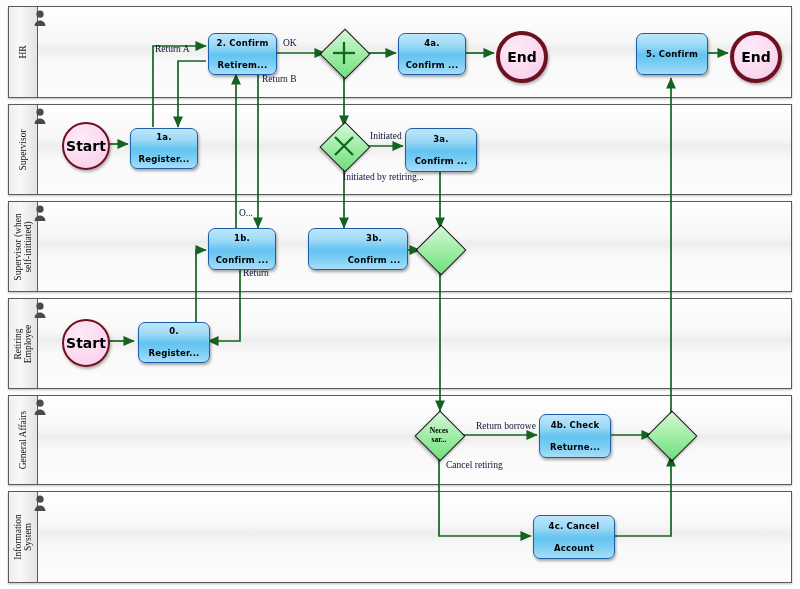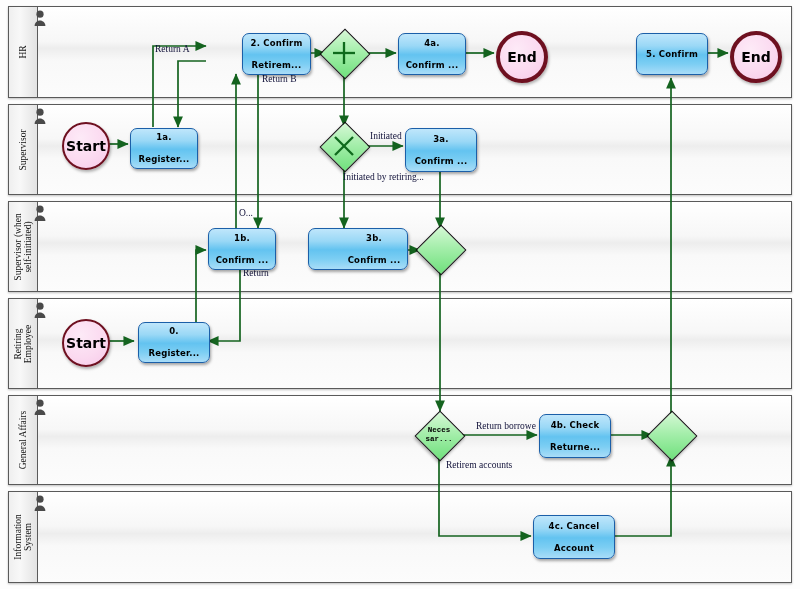--- a/index.html
+++ b/index.html
@@ -39,21 +39,21 @@
   .event.end{border:4px solid #6e1020;}
   .event span{font-family:"DejaVu Sans",sans-serif;font-weight:bold;font-size:14px;color:#000;}
 
   .gw{width:34px;height:34px;transform:rotate(45deg);
       border:1.6px solid #0f0f0f;
       background:linear-gradient(135deg,#d6f8d6 0%,#a5eeab 45%,#6fe07c 100%);
       box-shadow:1px 2px 3px rgba(0,0,0,.3);}
   .gw-wrap{position:absolute;width:34px;height:34px;}
   .gw-mark{position:absolute;left:0;top:0;width:34px;height:34px;pointer-events:none;}
   .gw-label{position:absolute;left:50%;top:50%;transform:translate(-50%,-50%);
-      font-family:Liberation Mono, monospace;font-weight:bold;font-size:7.5px;color:#000;
+      font-family:Liberation Serif, serif;font-weight:bold;font-size:7.5px;color:#000;
       text-align:center;line-height:9px;white-space:nowrap;}
 
   
   #flows{position:absolute;left:0;top:0;width:800px;height:589px;}
   .flowlabel{position:absolute;font-family:"Liberation Serif",serif;font-size:9.5px;
       color:#12123a;white-space:nowrap;}
 </style>
 </head>
 <body>
 
@@ -185,23 +185,23 @@
   </svg>
 
   <div class="flowlabel" style="left:155px;top:44px;">Return A</div>
   <div class="flowlabel" style="left:283px;top:38px;text-align:center;">OK</div>
   <div class="flowlabel" style="left:262px;top:74px;">Return B</div>
   <div class="flowlabel" style="left:370px;top:131px;">Initiated</div>
   <div class="flowlabel" style="left:343px;top:172px;">Initiated by retiring...</div>
   <div class="flowlabel" style="left:239px;top:208px;">O...</div>
   <div class="flowlabel" style="left:243px;top:268px;">Return</div>
   <div class="flowlabel" style="left:476px;top:421px;">Return borrowe</div>
-  <div class="flowlabel" style="left:446px;top:460px;">Retirem accounts</div>
-
-  <div class="shape task" style="left:208px;top:33px;width:67px;height:40px;margin-left:34px;">
+  <div class="flowlabel" style="left:446px;top:460px;">Cancel retiring</div>
+
+  <div class="shape task" style="left:208px;top:33px;width:67px;height:40px;">
     <span>
       <span>2. Confirm</span><br>
       <span>Retirem...</span>
     </span>
   </div>
 
   <div class="gw-wrap" style="left:327px;top:36px;">
     <div class="gw"></div>
     <svg class="gw-mark" viewBox="0 0 34 34">
       <line x1="17" y1="6" x2="17" y2="28" stroke="#0f6b1d" stroke-width="2.3"></line>

